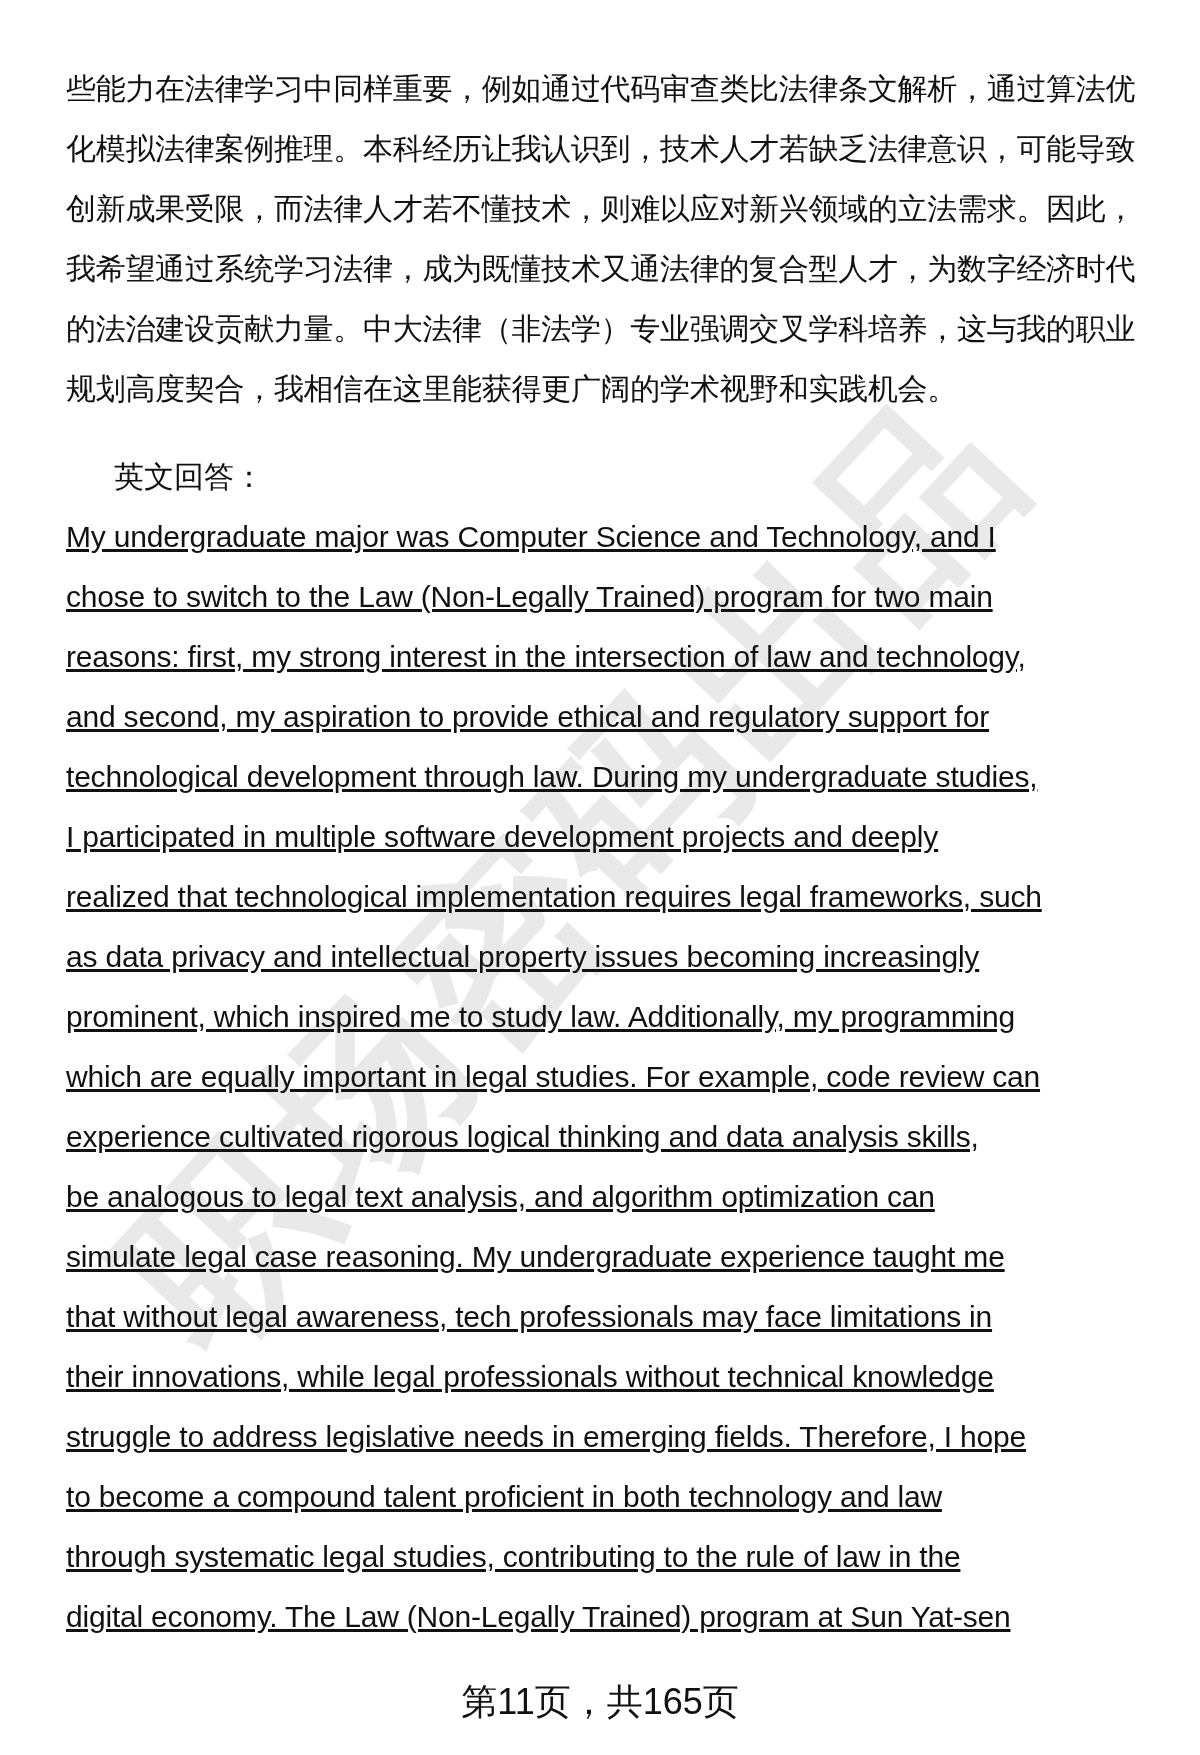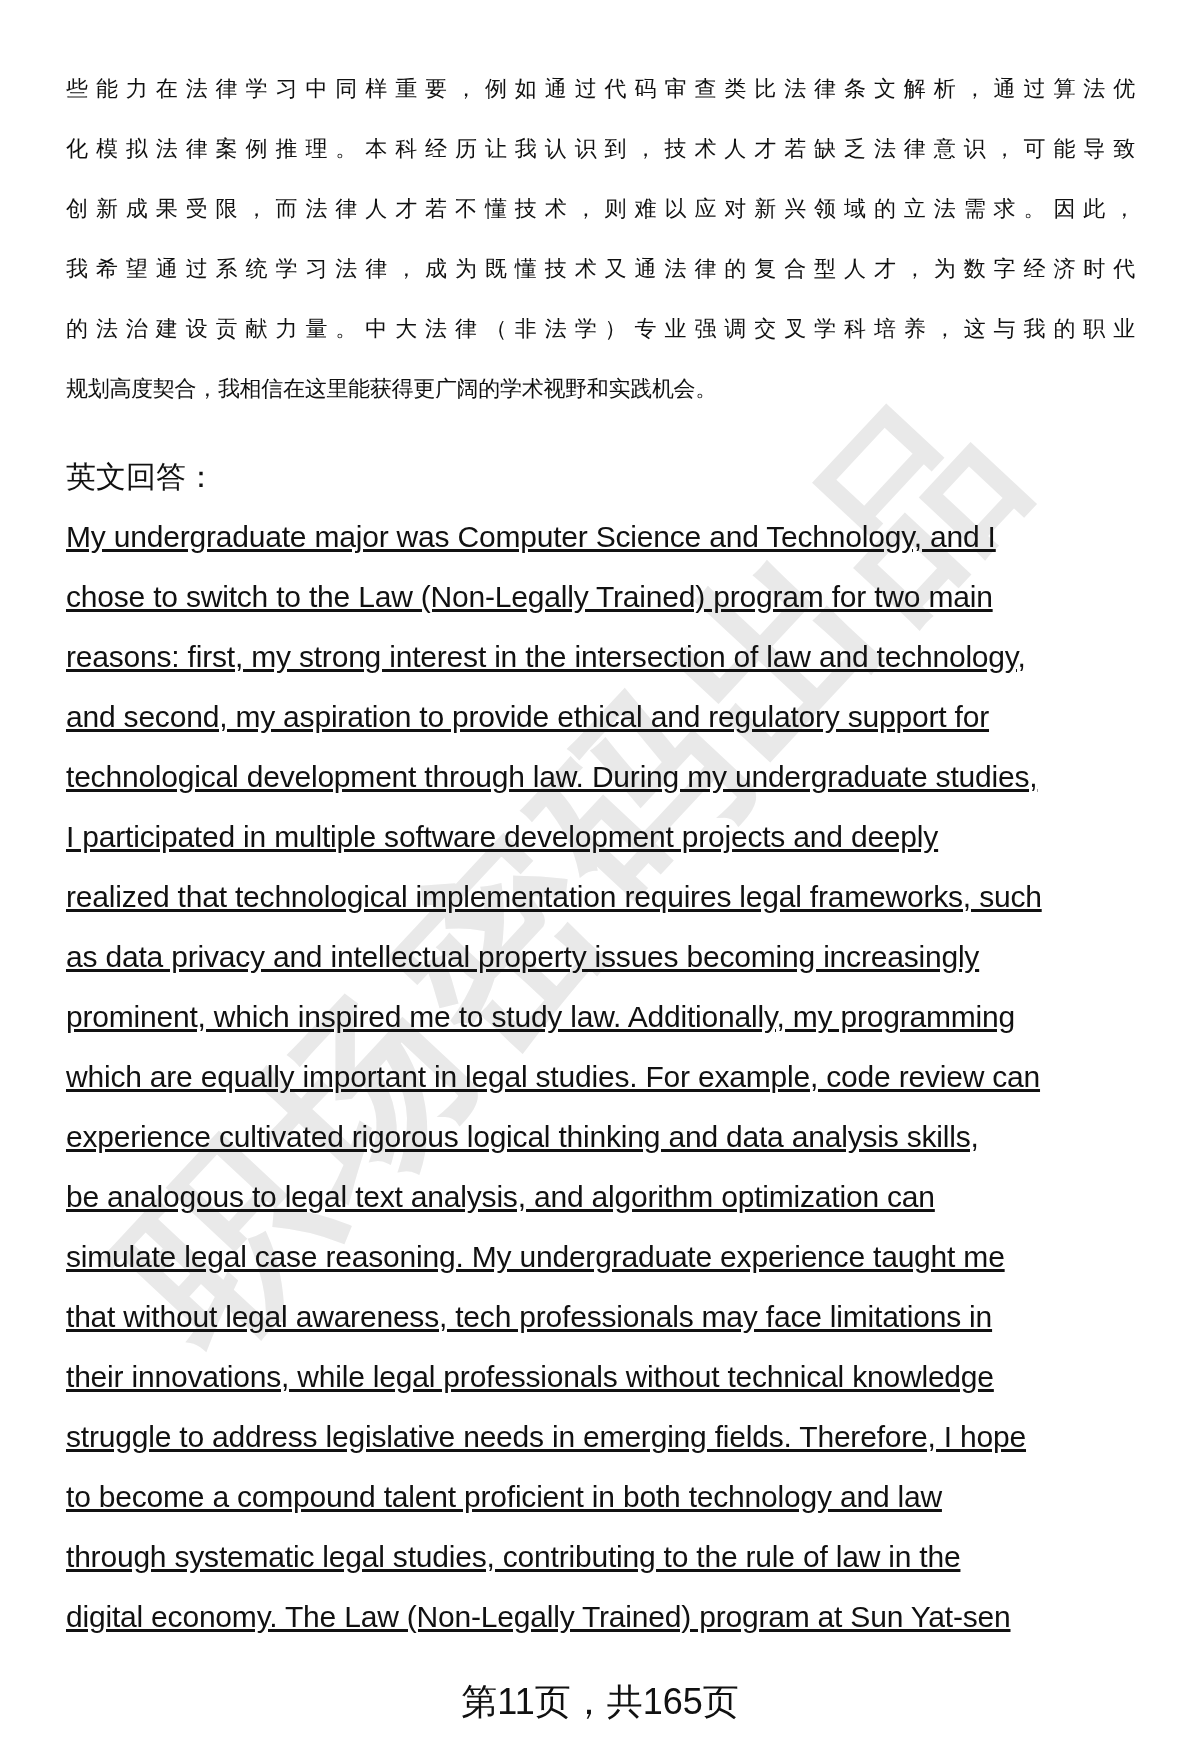--- a/index.html
+++ b/index.html
@@ -31,40 +31,41 @@
     user-select: none;
   }
   .content {
     position: absolute;
     left: 66px;
     top: 59px;
     width: 1069px;
     z-index: 1;
   }
   .zh-line {
-    font-size: 22px;
+    font-size: 30px;
     letter-spacing: -0.3px;
     line-height: 60px;
     height: 60px;
     text-align: justify;
     text-align-last: justify;
     white-space: nowrap;
   }
   .zh-line.zh-last {
     text-align: center;
     text-align-last: left;
   }
   .en-block {
     margin-top: 28px;
   }
   .label-line {
     font-size: 30px;
     line-height: 60px;
     height: 60px;
     white-space: nowrap;
+    margin-left: 48px;
   }
   .en-line {
     font-size: 30px;
     line-height: 60px;
     height: 60px;
     letter-spacing: -0.2px;
     white-space: nowrap;
     text-decoration: underline;
   }
   .footer {

